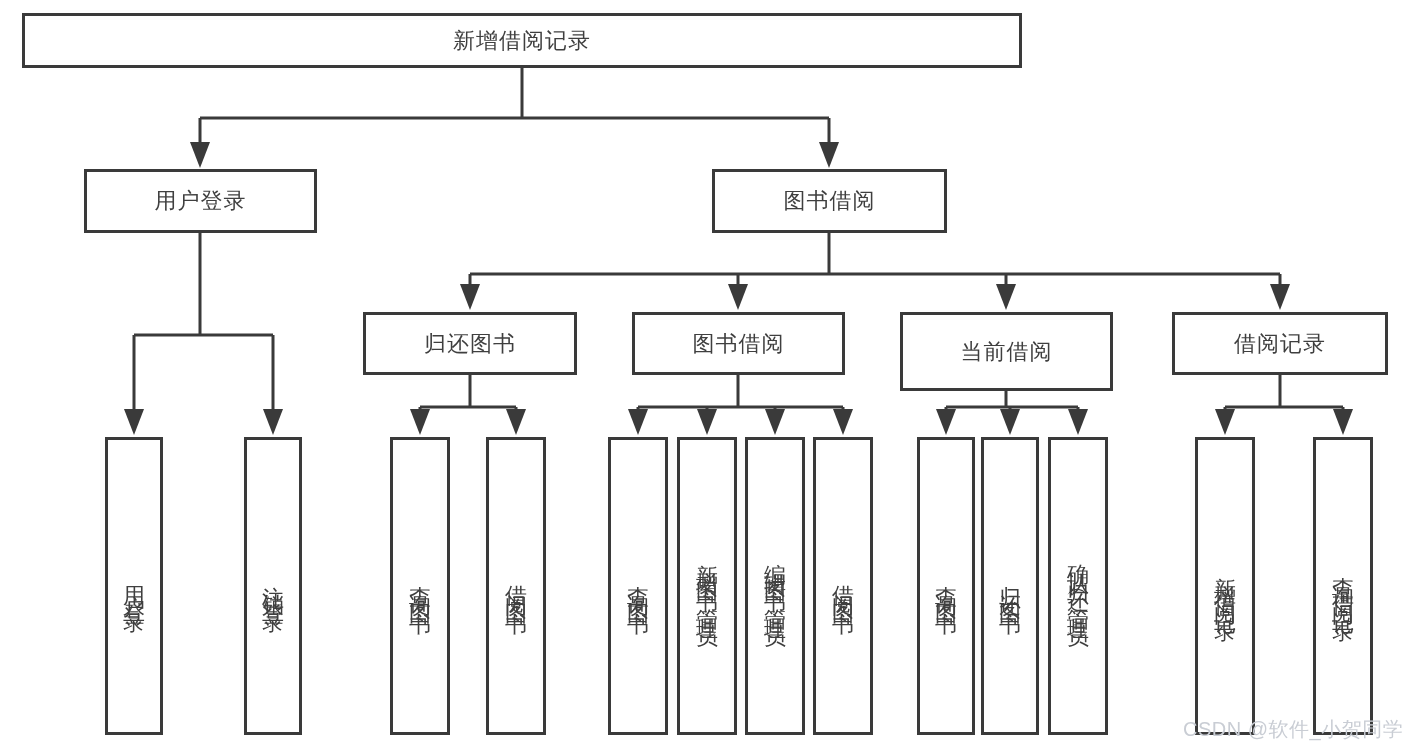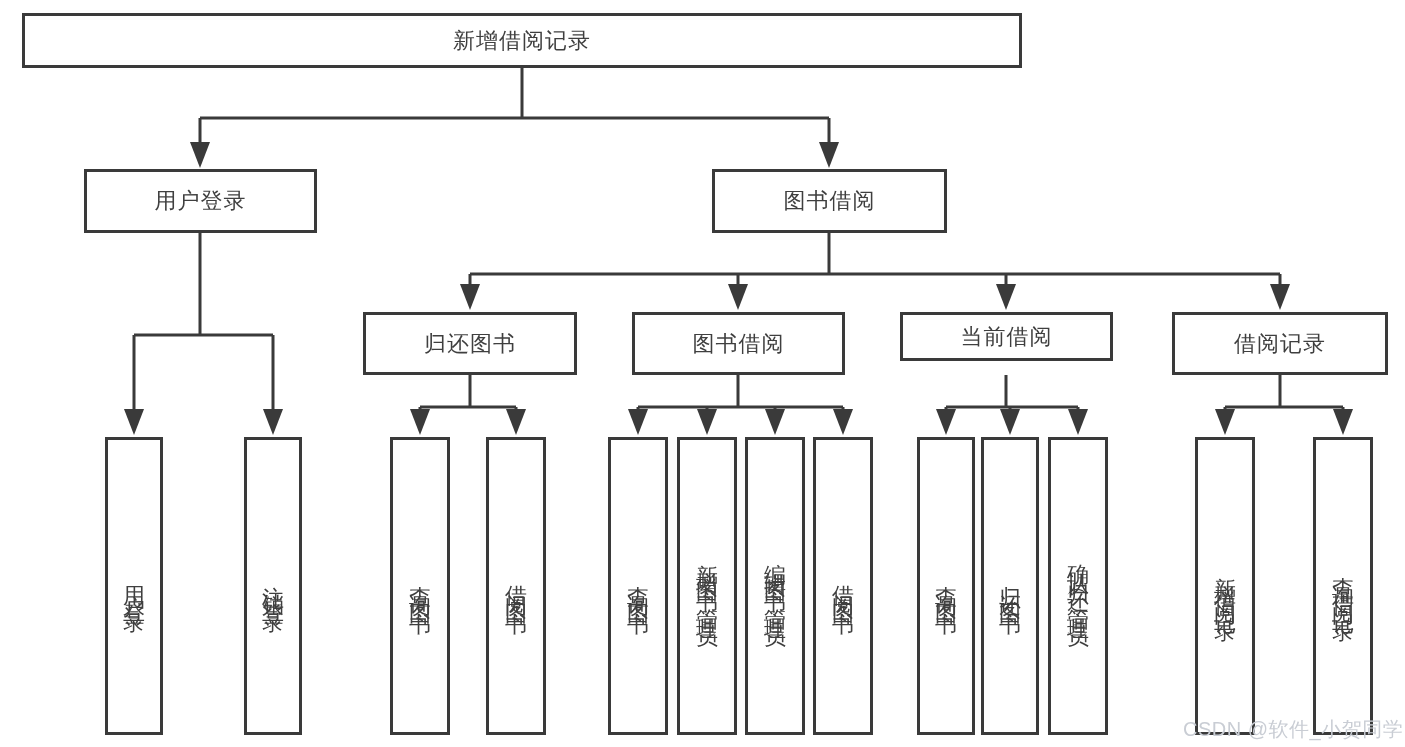--- a/index.html
+++ b/index.html
@@ -117,21 +117,21 @@
   <div class="node" style="left:712px; top:169px; width:235px; height:64px;">
     <span>图书借阅</span>
   </div>
 
   <div class="node" style="left:363px; top:312px; width:214px; height:63px;">
     <span>归还图书</span>
   </div>
   <div class="node" style="left:632px; top:312px; width:213px; height:63px;">
     <span>图书借阅</span>
   </div>
-  <div class="node" style="left:900px; top:312px; width:213px; height:49px;">
+  <div class="node" style="left:900px; top:312px; width:213px; height:79px;">
     <span>当前借阅</span>
   </div>
   <div class="node" style="left:1172px; top:312px; width:216px; height:63px;">
     <span>借阅记录</span>
   </div>
 
   <div class="node vnode" style="left:105px; width:58px;">
     <span class="vtext">用户登录</span>
   </div>
   <div class="node vnode" style="left:244px; width:58px;">

